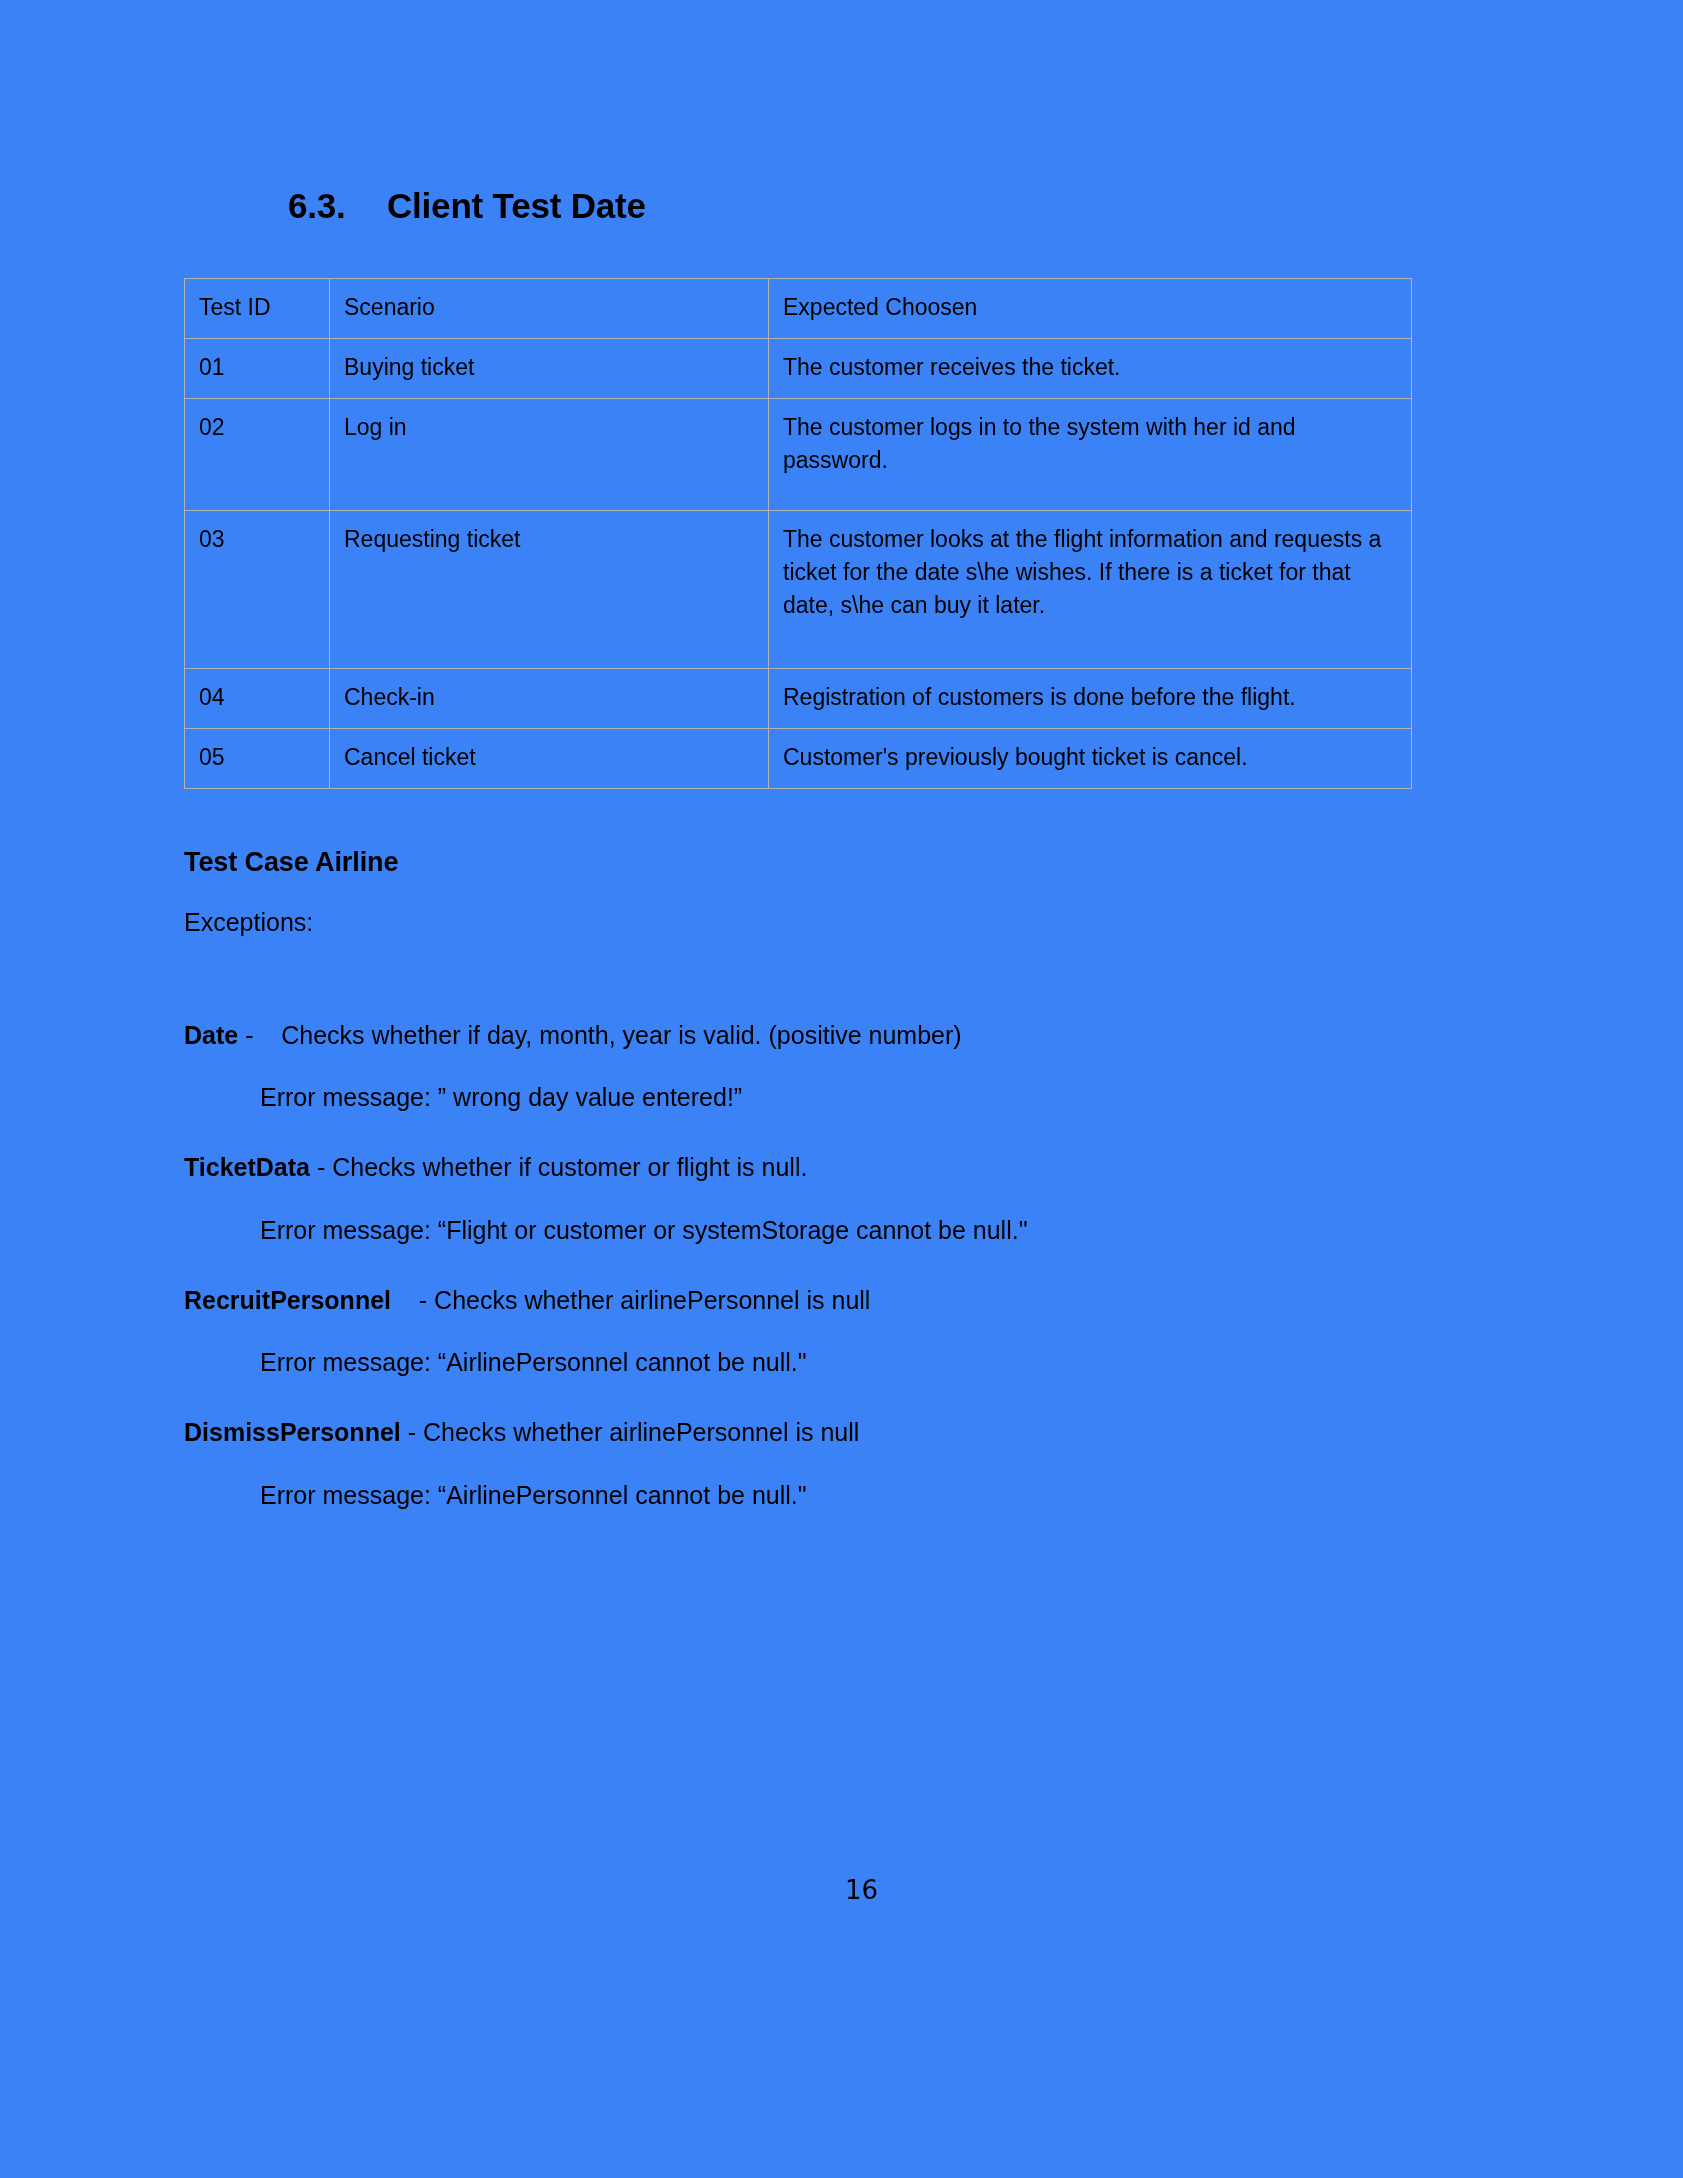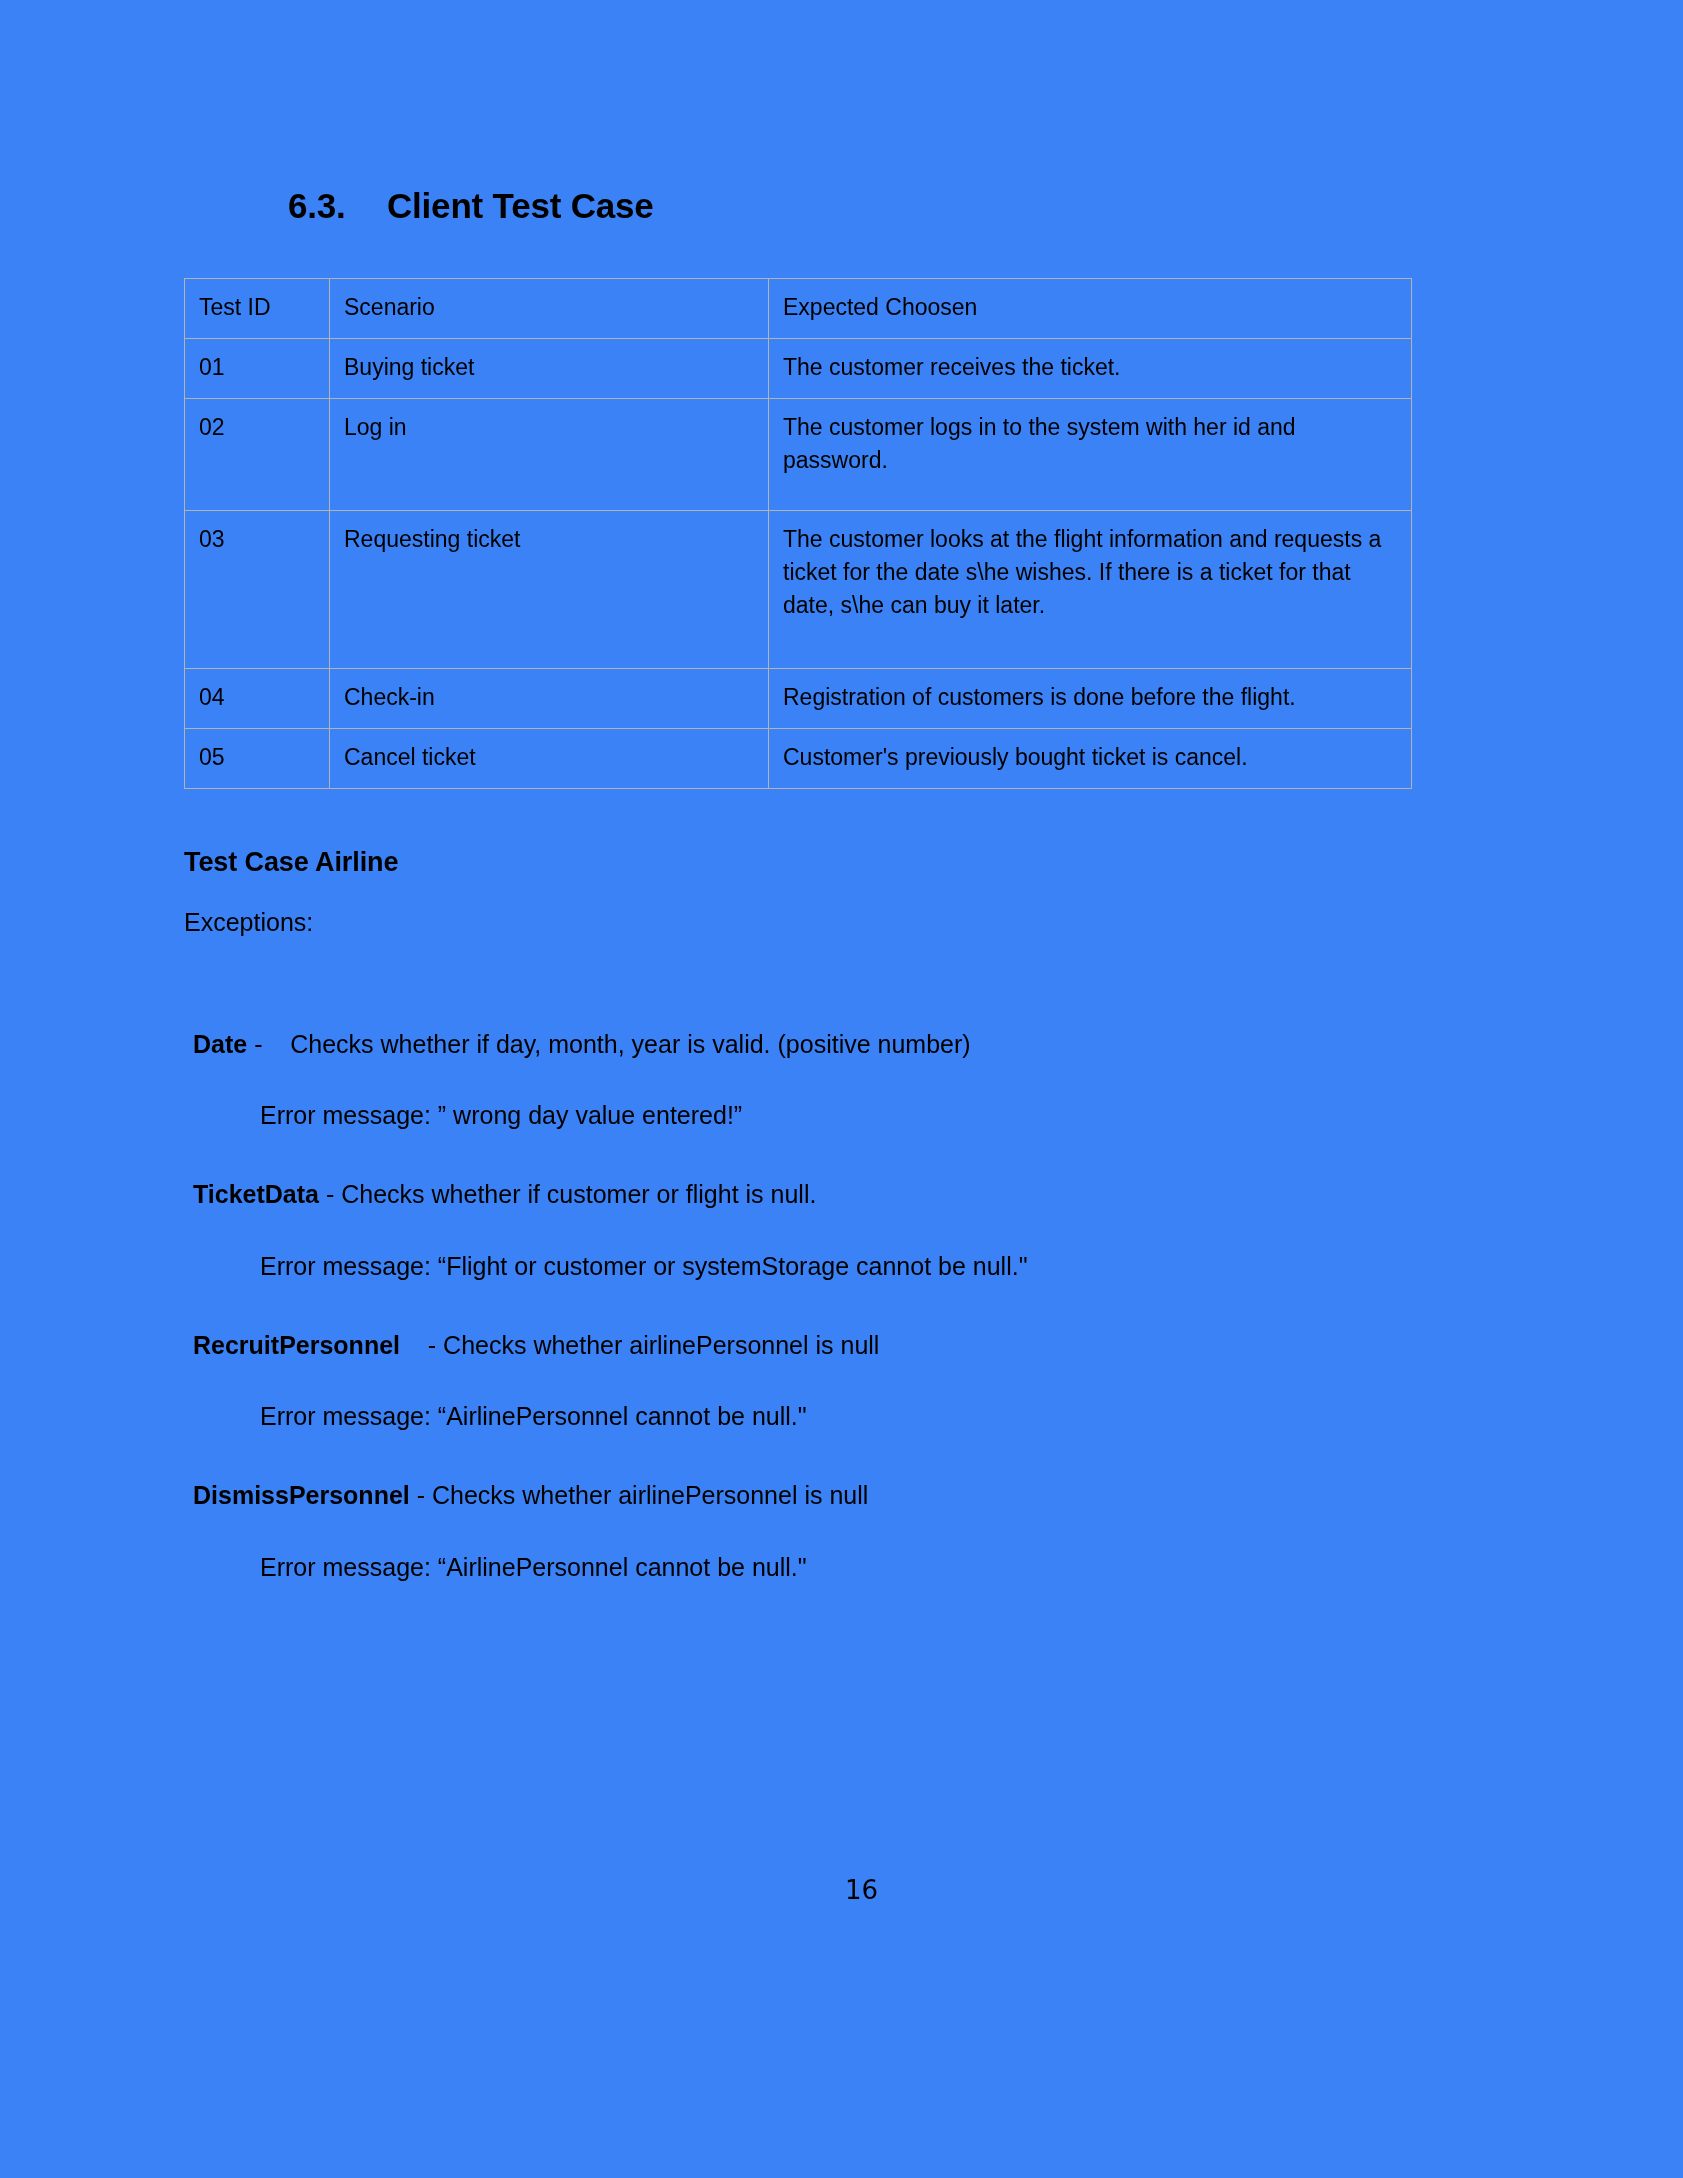--- a/index.html
+++ b/index.html
@@ -86,21 +86,21 @@
     font-size: 25px;
     line-height: 1.45;
   }
   .spacer-block { height: 77px; }
 
   
   .exc-block { margin: 0; }
   .exc-title-line {
     font-size: 25px;
     line-height: 1.45;
-    margin: 9px;
+    margin: 0;
     padding-top: 34px;
     white-space: pre;
   }
   .exc-title-line .exc-name { font-weight: bold; }
   .exc-msg-line {
     font-size: 25px;
     line-height: 1.45;
     margin: 0;
     padding-top: 26px;
     padding-left: 76px;
@@ -122,21 +122,21 @@
   }
 </style>
 </head>
 <body>
 
 <div class="page">
   <div class="content">
 
     <h1 class="section-heading">
       <span class="sec-num">6.3.</span>
-      <span class="sec-title">Client Test Case</span>
+      <span class="sec-title">Client Test Date</span>
     </h1>
 
     <table class="testcase-table">
       <colgroup>
         <col class="col-id">
         <col class="col-scenario">
         <col class="col-expected">
       </colgroup>
       <thead>
         <tr>

